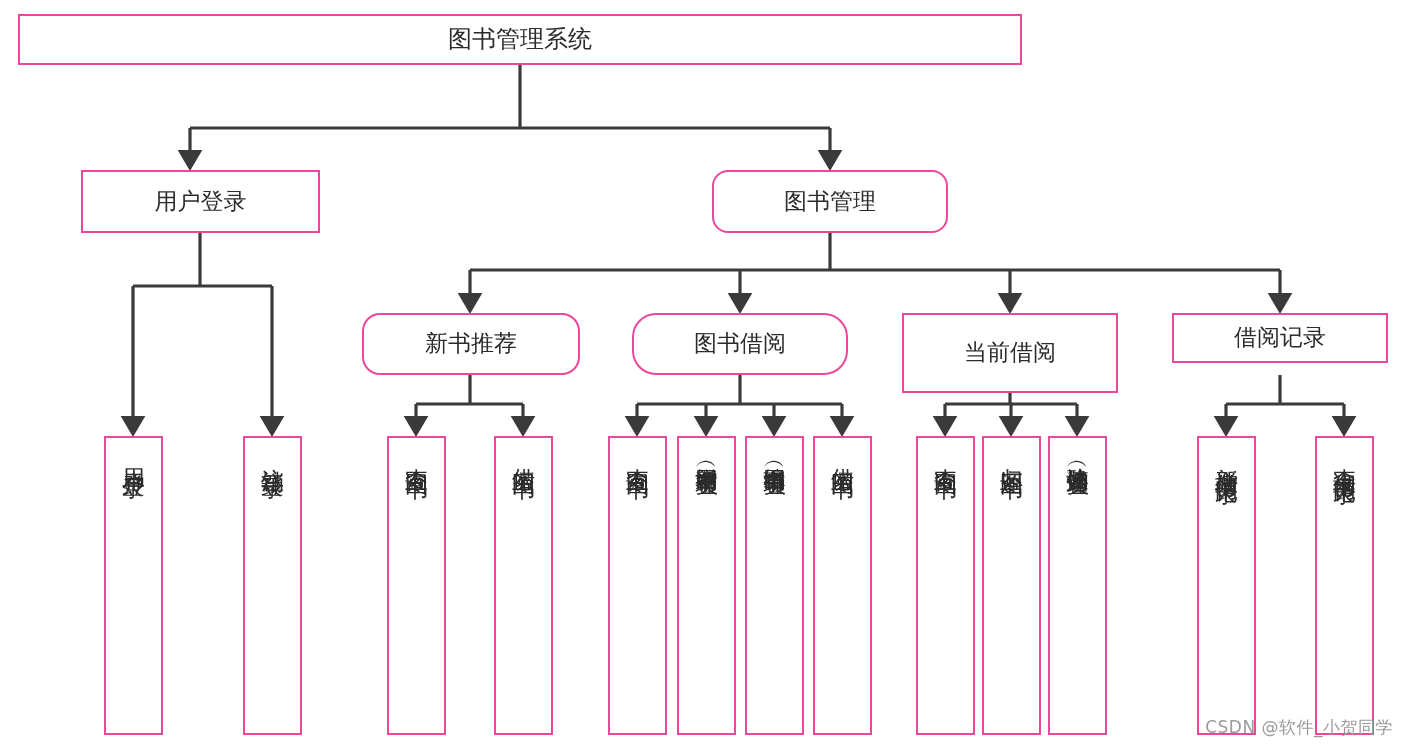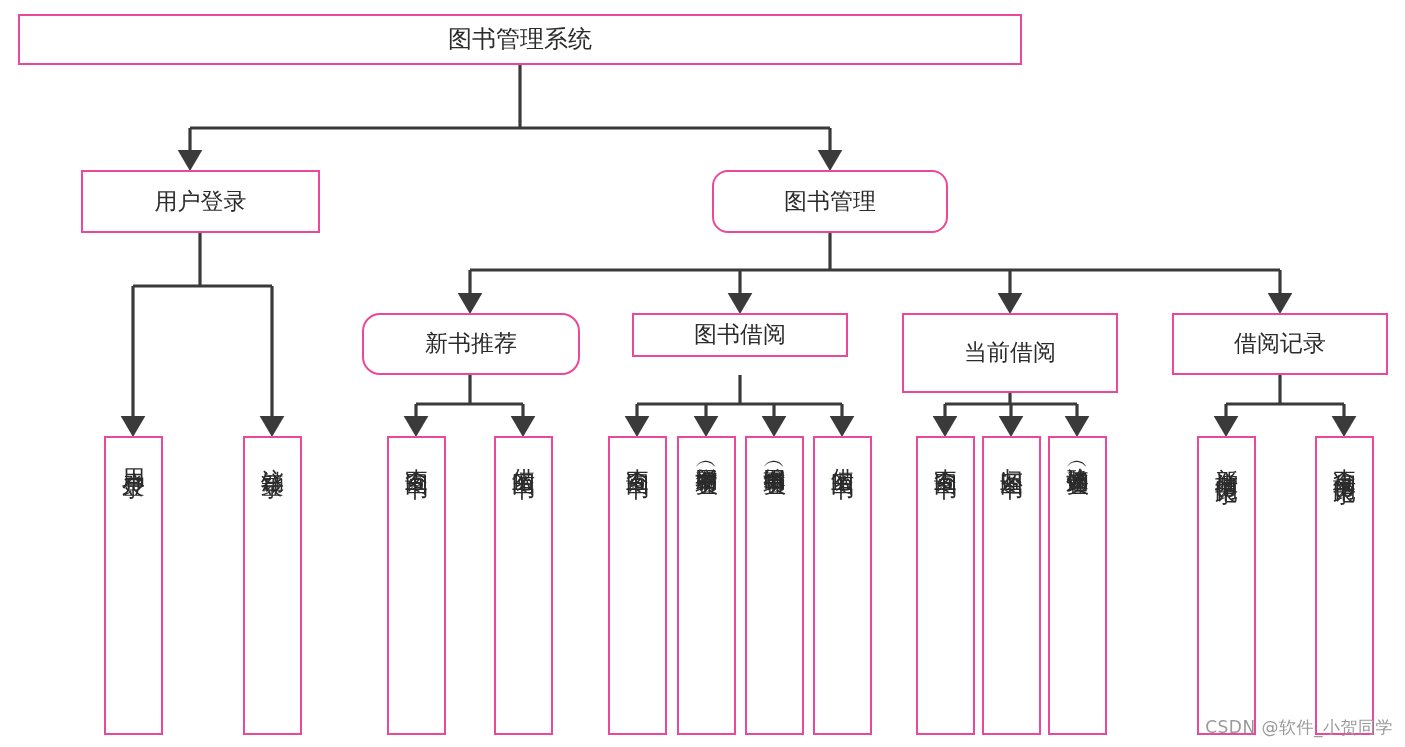--- a/index.html
+++ b/index.html
@@ -139,27 +139,27 @@
   <div class="node horizontal" style="left:81px; top:170px; width:239px; height:63px;">
     <span class="node-label">用户登录</span>
   </div>
   <div class="node horizontal" style="left:712px; top:170px; width:236px; height:63px;border-radius:16px;">
     <span class="node-label">图书管理</span>
   </div>
 
   <div class="node horizontal" style="left:362px; top:313px; width:218px; height:62px;border-radius:18px;">
     <span class="node-label">新书推荐</span>
   </div>
-  <div class="node horizontal" style="left:632px; top:313px; width:216px; height:44px;">
+  <div class="node horizontal" style="left:632px; top:313px; width:216px; height:62px;border-radius:24px;">
     <span class="node-label">图书借阅</span>
   </div>
   <div class="node horizontal" style="left:902px; top:313px; width:216px; height:80px;">
     <span class="node-label">当前借阅</span>
   </div>
-  <div class="node horizontal" style="left:1172px; top:313px; width:216px; height:62px;">
+  <div class="node horizontal" style="left:1172px; top:313px; width:216px; height:50px;">
     <span class="node-label">借阅记录</span>
   </div>
 
   <div class="node vertical" style="left:104px; top:436px; width:59px; height:299px;">
     <span class="node-label">用户登录</span>
   </div>
   <div class="node vertical" style="left:243px; top:436px; width:59px; height:299px;">
     <span class="node-label">注销登录</span>
   </div>
 

